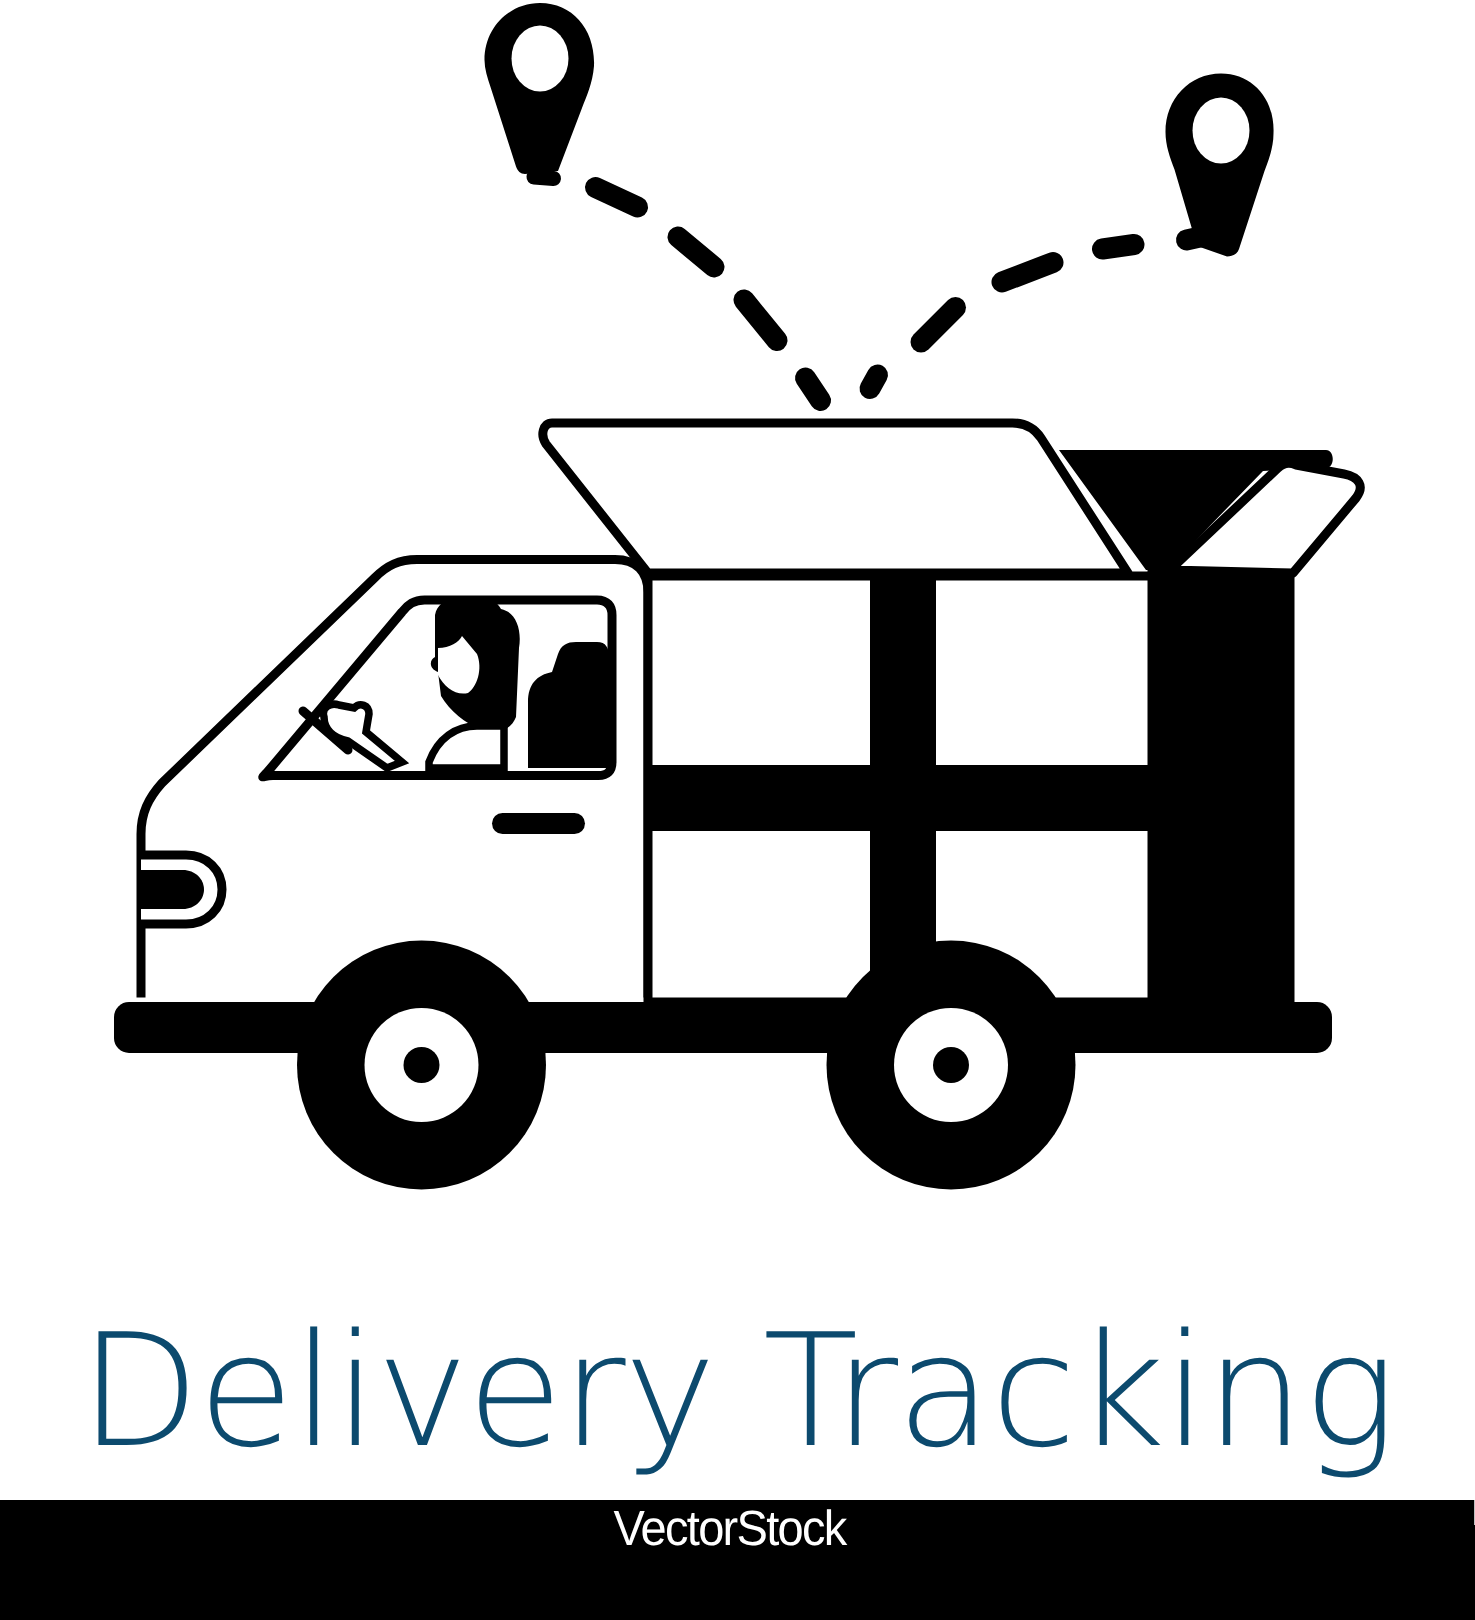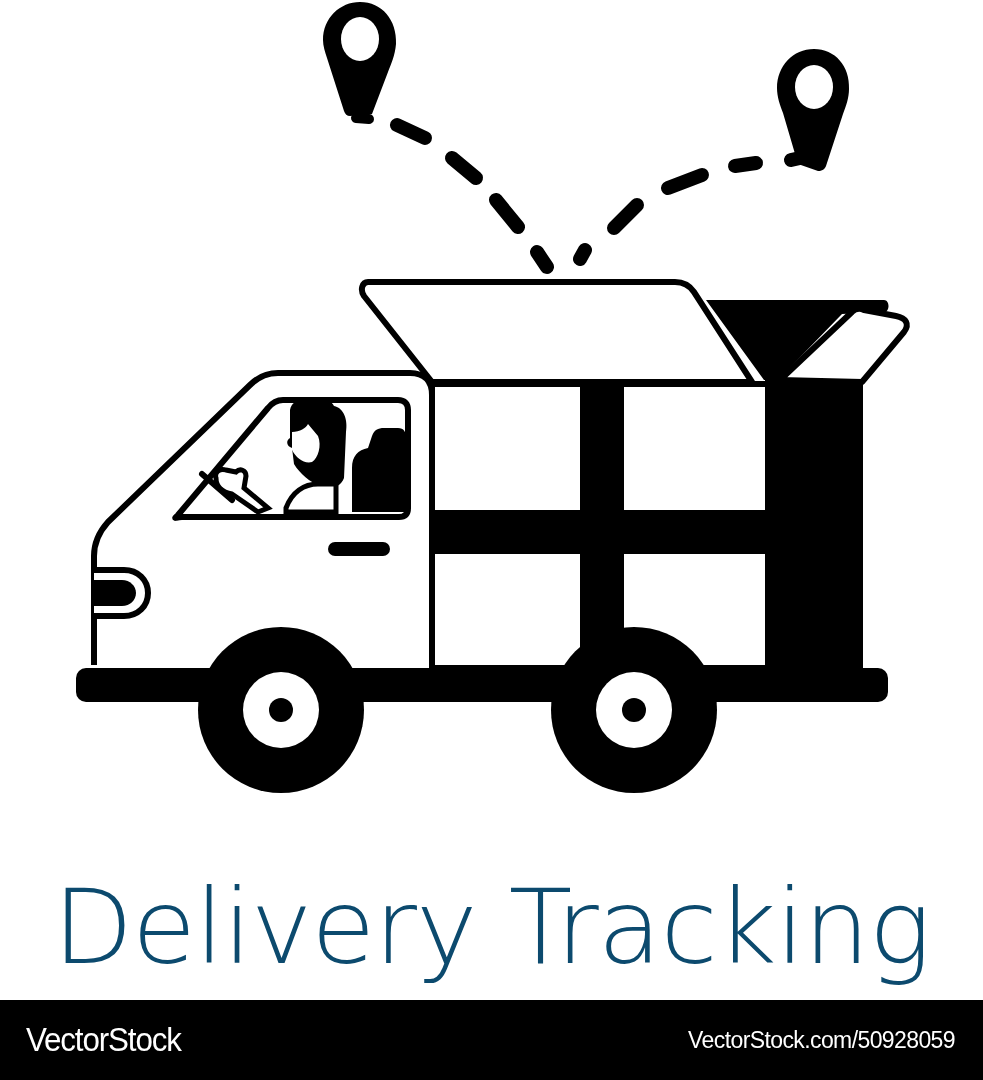--- a/index.html
+++ b/index.html
@@ -7,21 +7,21 @@
     .art { position: absolute; left: 0; top: 0; width: 983px; height: 860px; }
     .title {
       position: absolute; left: 0; top: 862px; width: 983px; text-align: center;
       font-family: "DejaVu Sans", sans-serif; font-weight: 300; font-size: 104px;
       letter-spacing: -1px; color: #0c4a6e; line-height: 130px; white-space: nowrap;
     }
     .footer {
       position: absolute; left: 0; top: 1000px; width: 983px; height: 80px;
       background: #000000; color: #ffffff;
       display: flex; align-items: center; justify-content: space-between;
-      box-sizing: border-box; padding: 0 28px 0 26px;
+      box-sizing: border-box; padding: 0 28px 0 26px; flex-direction: column;
     }
     .brand { font-family: "Liberation Sans", sans-serif; font-size: 33px; letter-spacing: -1.2px; transform: scaleX(0.95); transform-origin: left center; }
     .ref { font-family: "Liberation Sans", sans-serif; font-size: 23px; letter-spacing: -0.6px; }
   </style>
 </head>
 <body>
 
 <svg class="art" viewBox="0 0 983 860" xmlns="http://www.w3.org/2000/svg">
 
   <g>
@@ -96,14 +96,13 @@
       <circle cx="634" cy="710" r="38" fill="#fff"></circle>
       <circle cx="634" cy="710" r="12" fill="#000"></circle>
     </g>
   </g>
 </svg>
 
 <div class="title">Delivery Tracking</div>
 
 <div class="footer">
   <span class="brand">VectorStock</span>
-  <span class="ref">VectorStock.com/50928059</span>
 </div>
 
 </body></html>

